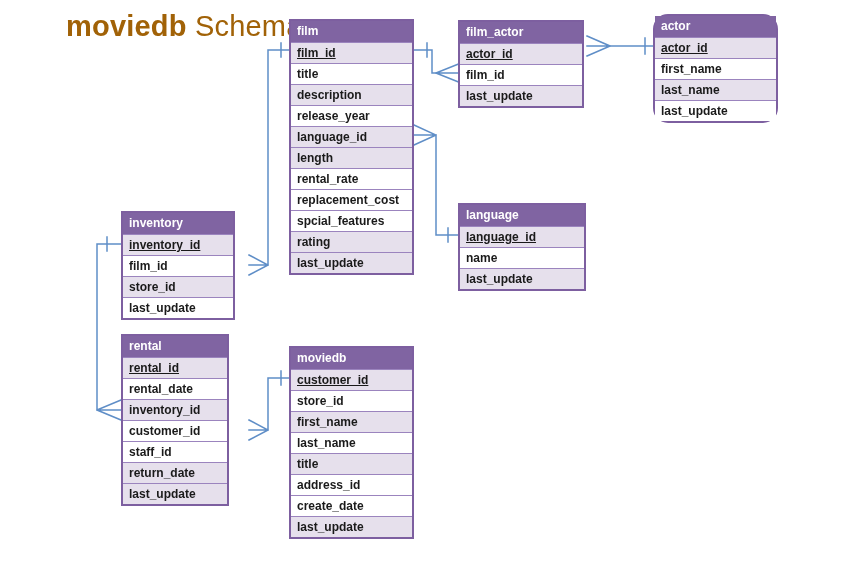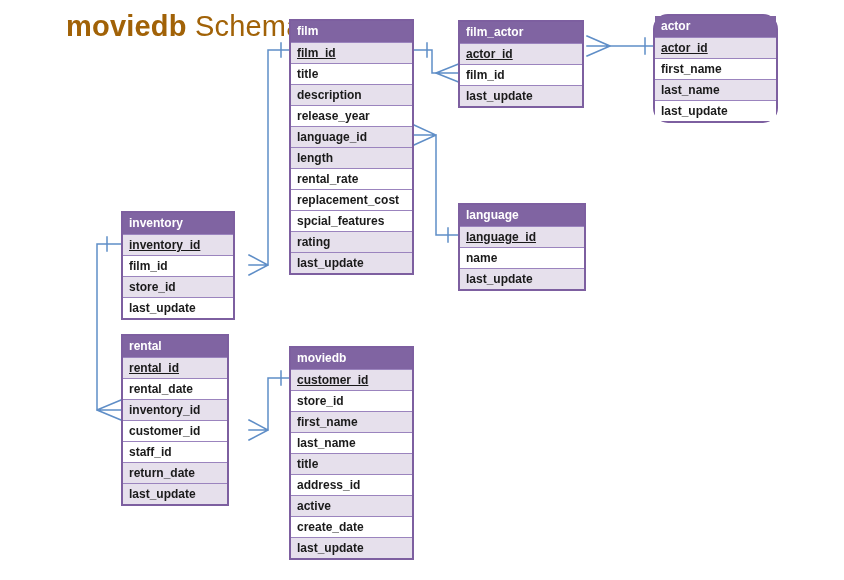--- a/index.html
+++ b/index.html
@@ -149,18 +149,17 @@
       <div class="row alt"><span>last_update</span></div>
     </div>
   <div id="tbl-customer" class="db-table">
       <div class="tbl-header">moviedb</div>
       <div class="row alt"><span class="pk">customer_id</span></div>
       <div class="row"><span>store_id</span></div>
       <div class="row alt"><span>first_name</span></div>
       <div class="row"><span>last_name</span></div>
       <div class="row alt"><span>title</span></div>
       <div class="row"><span>address_id</span></div>
-      <div class="row alt"><span>active</span></div>
       <div class="row"><span>create_date</span></div>
       <div class="row alt"><span>last_update</span></div>
     </div>
 
 </div>
 
 </body></html>

